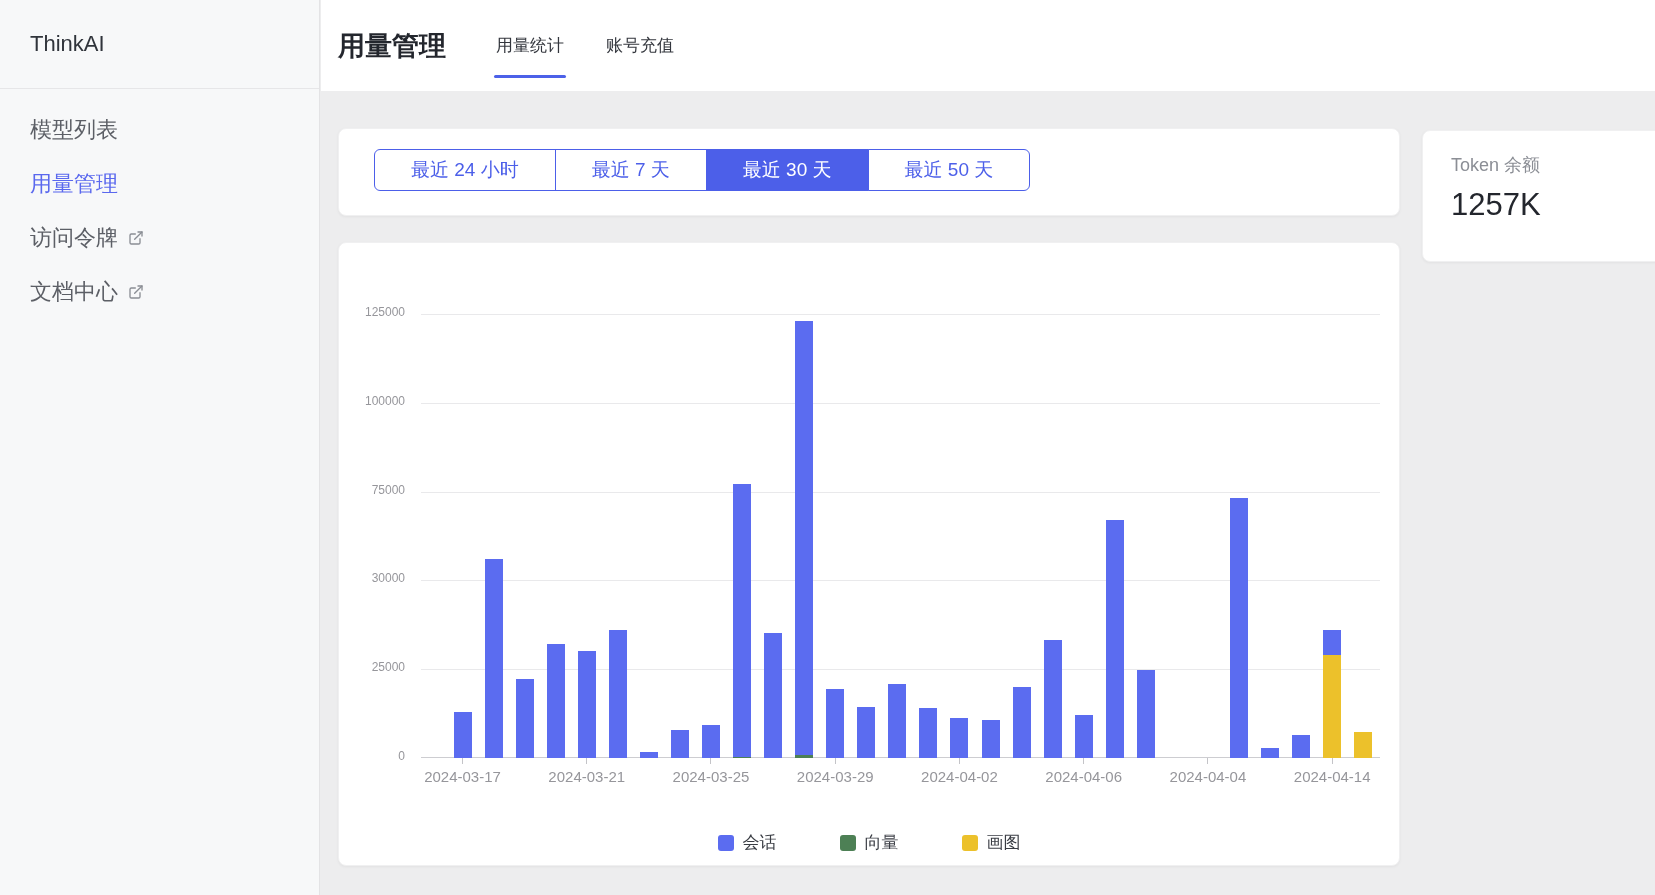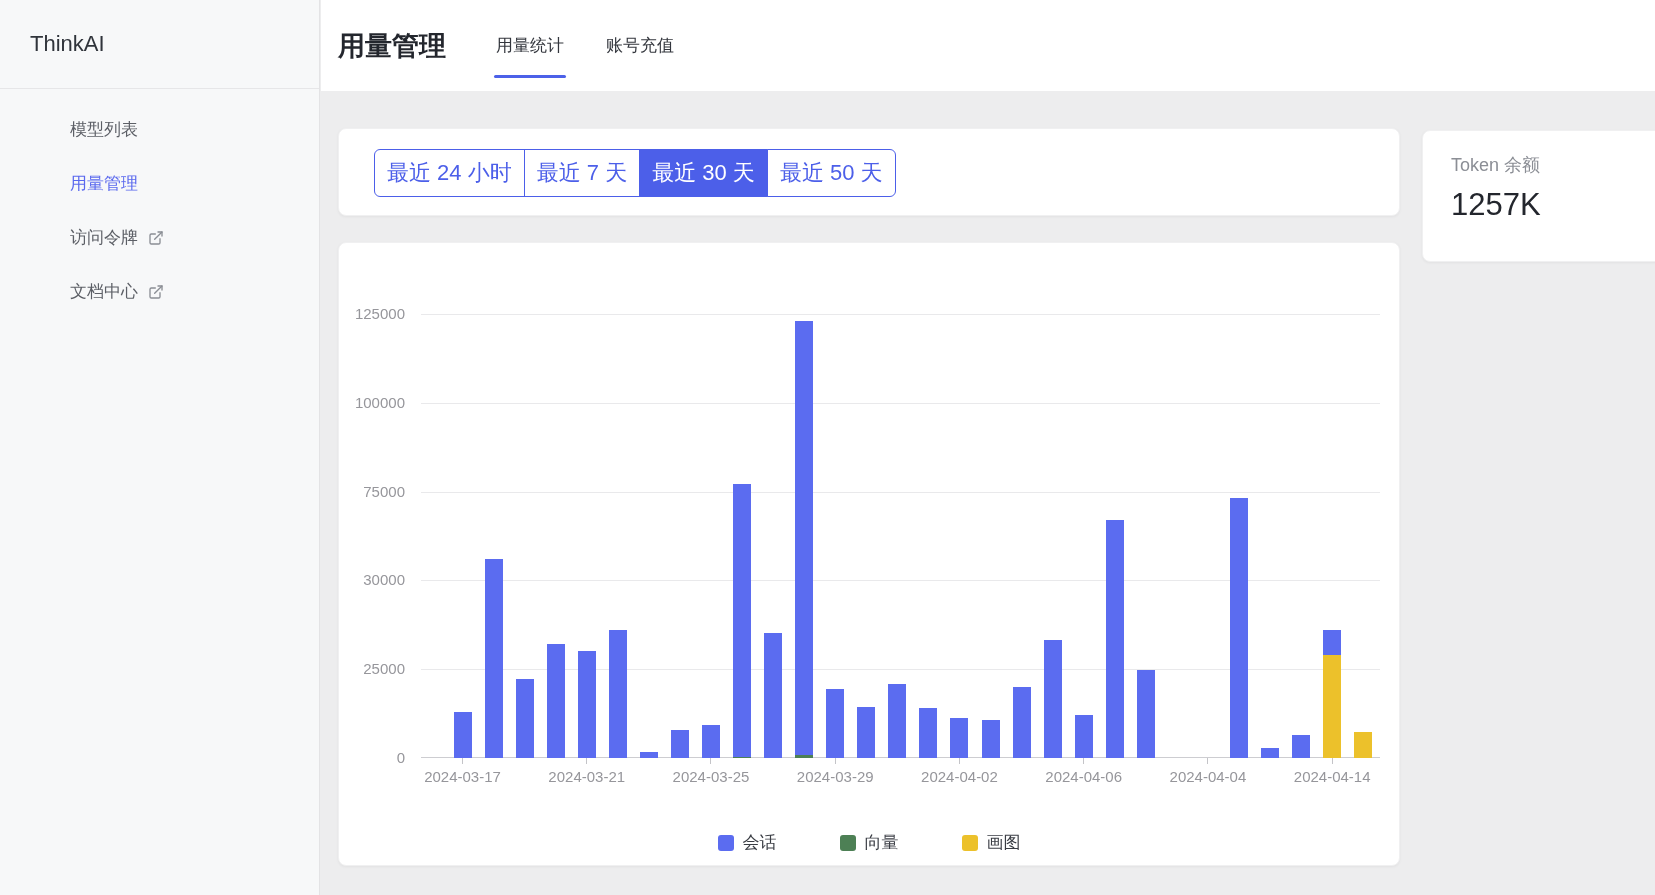--- a/index.html
+++ b/index.html
@@ -5,58 +5,58 @@
   html,body{margin:0;padding:0;}
   .page{width:1655px;height:895px;position:relative;background:#ededee;overflow:hidden;
         font-family:"Liberation Sans",sans-serif;-webkit-font-smoothing:antialiased;}
 
   
   .sidebar{position:absolute;left:0;top:0;width:320px;height:895px;background:#f7f8f9;
            border-right:1px solid #e3e3e5;box-sizing:border-box;z-index:3;}
   .brand{height:88px;border-bottom:1px solid #e6e6e8;display:flex;align-items:center;
          padding-left:30px;font-size:22px;color:#30343b;}
   .nav{padding-top:14px;}
-  .nav-item{display:flex;align-items:center;gap:10px;padding:15px 30px;font-size:17px;
-            color:#5c5f66;cursor:pointer;line-height:24px;margin-left:40px;}
+  .nav-item{display:flex;align-items:center;gap:10px;padding:15px 30px;font-size:22px;
+            color:#5c5f66;cursor:pointer;line-height:24px;}
   .nav-item.active{color:#5a68ee;}
   .ext-icon{display:inline-flex;color:#8a8d94;}
   .ext-icon svg{width:16px;height:16px;display:block;}
 
   
   .main-header{position:absolute;left:321px;top:0;width:1334px;height:91px;background:#ffffff;
                display:flex;align-items:center;z-index:2;}
   .page-title{margin-left:17px;font-size:27px;font-weight:600;color:#23262d;}
   .tabs{display:flex;margin-left:48px;gap:38px;}
   .tab{position:relative;font-size:17px;color:#33363d;padding:4px 2px;cursor:pointer;font-family:Liberation Mono, monospace;}
   .tab.active::after{content:"";position:absolute;left:0;right:0;bottom:-17px;height:3px;
                      border-radius:2px;background:#4c61e8;}
 
   
   .card{position:absolute;background:#ffffff;border-radius:8px;border:1px solid #f0f0f1;
         box-shadow:0 1px 3px rgba(0,0,0,0.05);box-sizing:border-box;}
   .filter-card{left:338px;top:128px;width:1062px;height:88px;}
   .range-group{position:absolute;left:35px;top:20px;display:flex;}
   .range-btn{border:1px solid #4c5fe9;margin-left:-1px;background:#fff;color:#4c5fe9;
-             font-size:22px;padding:0 12px;height:48px;display:flex;align-items:center;
+             font-size:19px;padding:0 36px;height:42px;display:flex;align-items:center;
              box-sizing:border-box;cursor:pointer;font-family:inherit;white-space:nowrap;}
   .range-btn.first{border-radius:6px 0 0 6px;margin-left:0;}
   .range-btn.last{border-radius:0 6px 6px 0;}
   .range-btn.active{background:#4c5fe9;color:#ffffff;}
 
   .token-card{left:1422px;top:130px;width:320px;height:132px;padding:22px 28px;}
   .token-label{font-size:18px;color:#8b8e95;}
   .token-value{margin-top:10px;font-size:31px;color:#23262d;font-weight:500;}
 
   
   .chart-card{left:338px;top:242px;width:1062px;height:624px;}
   .chart-plot{position:absolute;left:82px;top:71px;width:959px;height:444px;}
   .grid-line{position:absolute;left:0;width:959px;height:1px;background:#e9e9eb;}
   .grid-line.zero{background:#cdcdd1;}
   .y-labels{position:absolute;left:0;top:71px;width:66px;height:444px;}
-  .y-label{position:absolute;right:0;font-size:15px;color:#96969b;}
+  .y-label{position:absolute;right:0;font-size:12px;color:#96969b;}
   .bar-seg{position:absolute;}
   .x-tick{position:absolute;width:1px;height:6px;background:#c4c4c8;}
   .x-labels{position:absolute;left:82px;top:525px;width:959px;height:22px;}
   .x-label{position:absolute;width:96px;text-align:center;font-size:15px;color:#96969b;}
   .legend{position:absolute;left:0;top:588px;width:1060px;display:flex;justify-content:center;
           gap:63px;}
   .legend-item{display:flex;align-items:center;gap:9px;cursor:pointer;}
   .legend-swatch{width:16px;height:16px;border-radius:3px;display:inline-block;}
   .legend-label{font-size:17px;color:#3a3d44;}
 </style>

